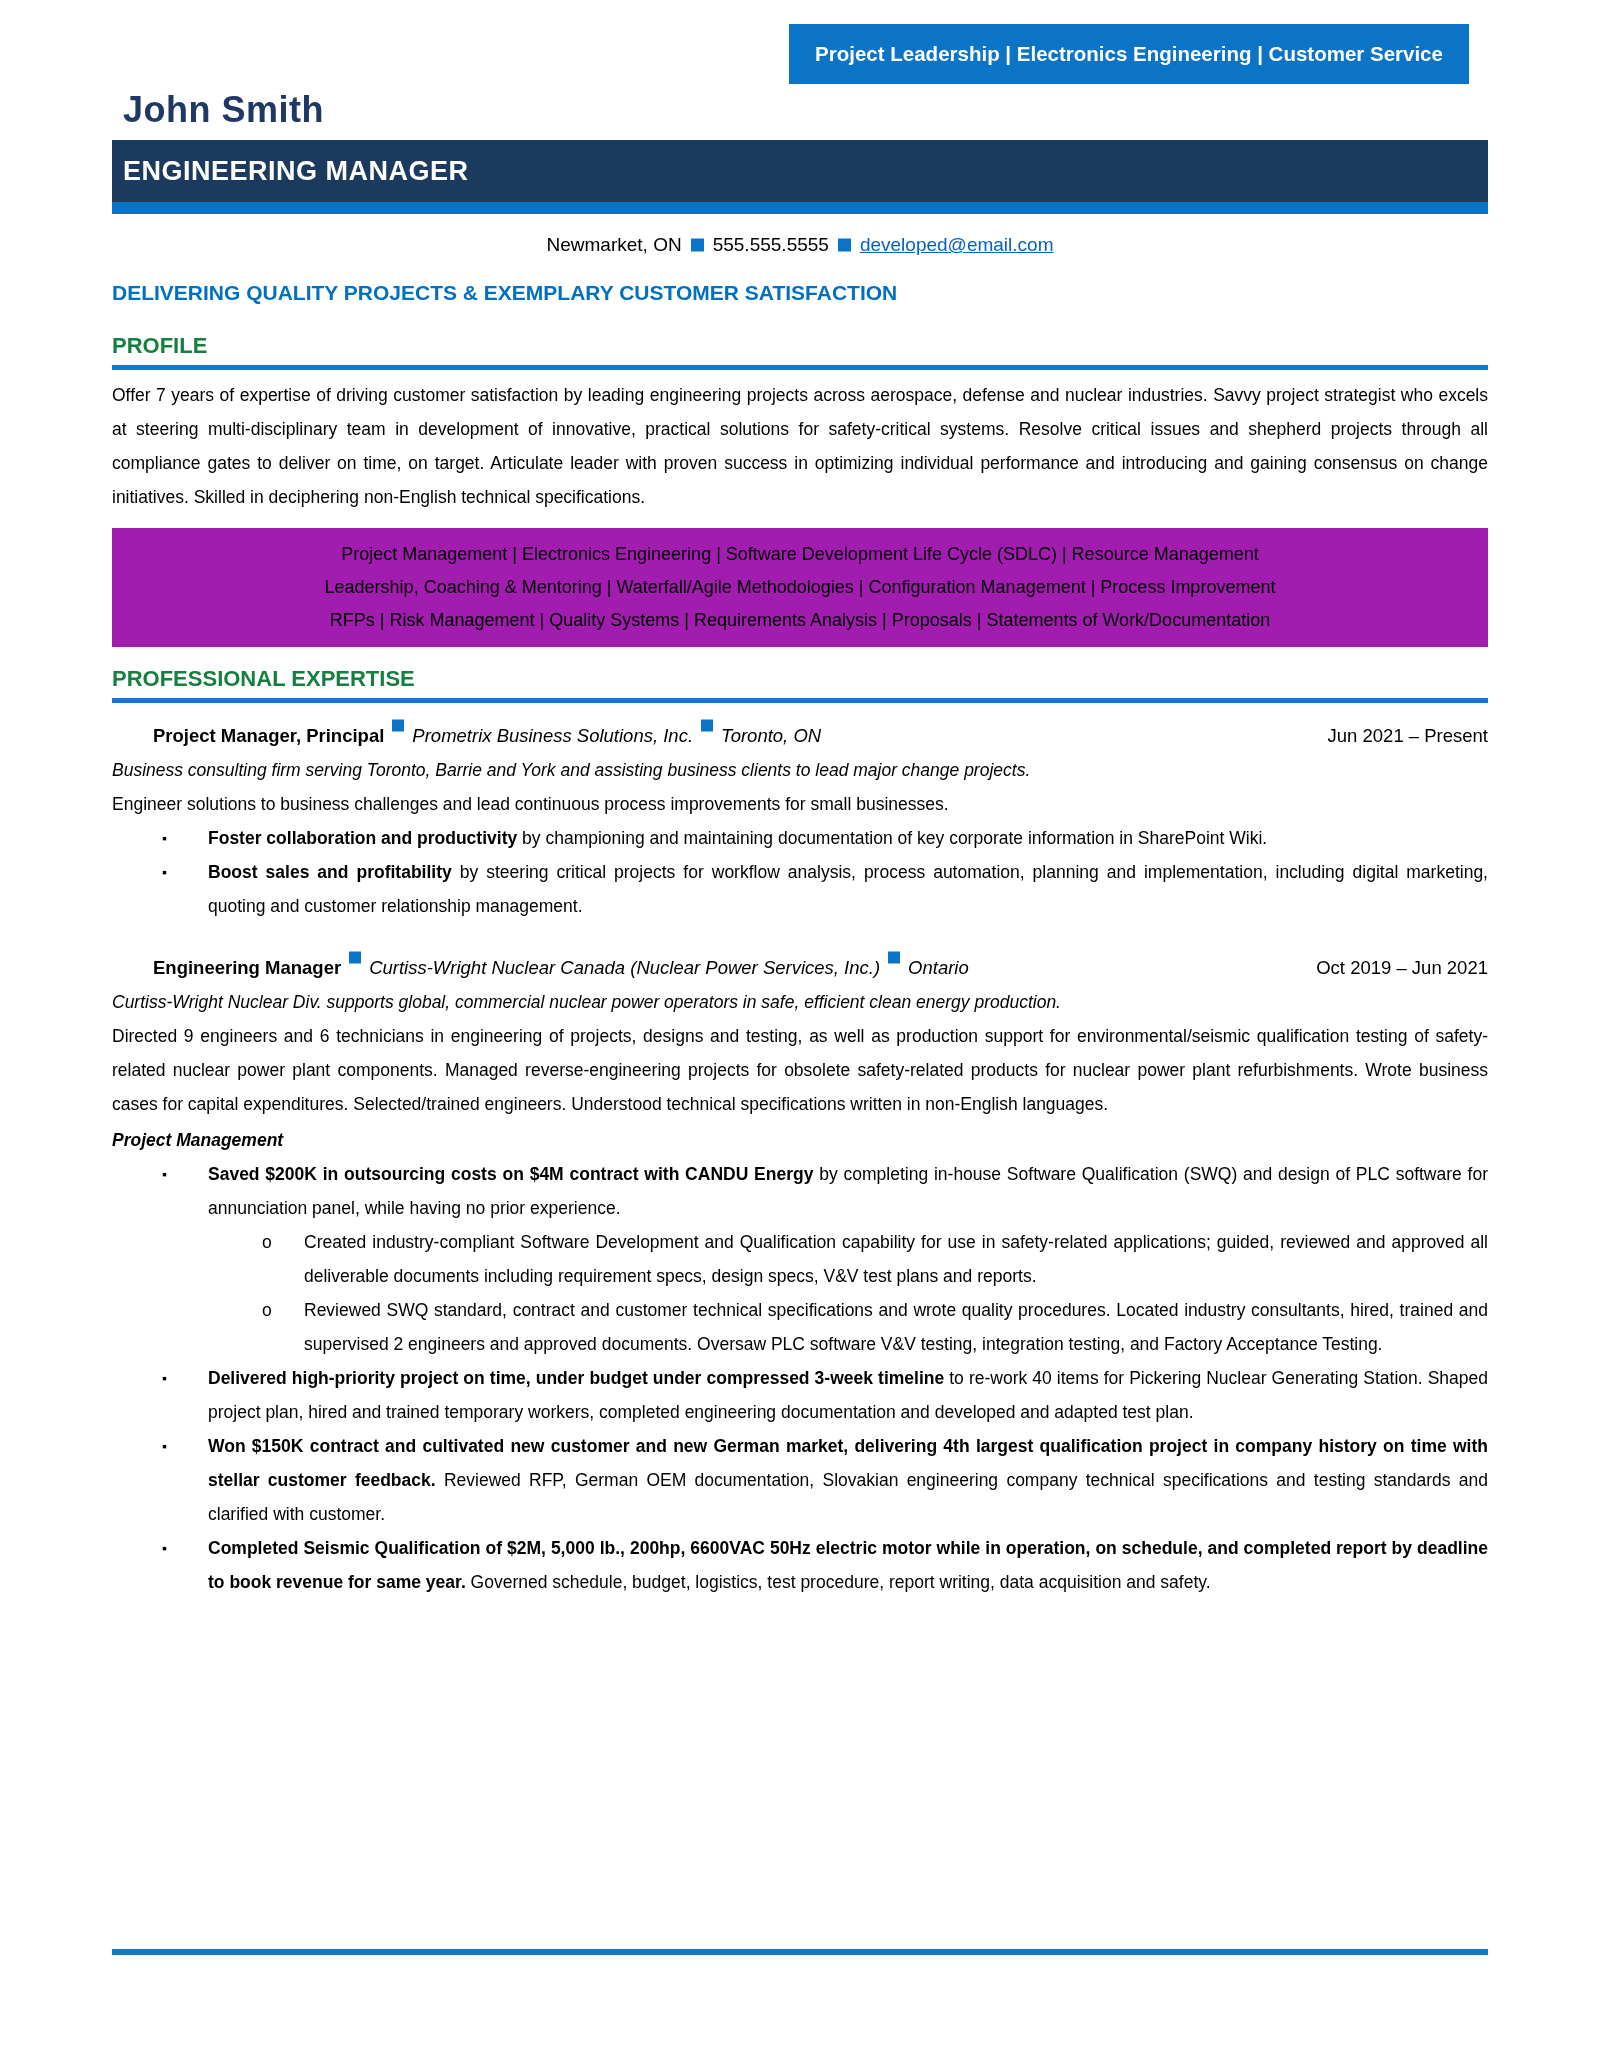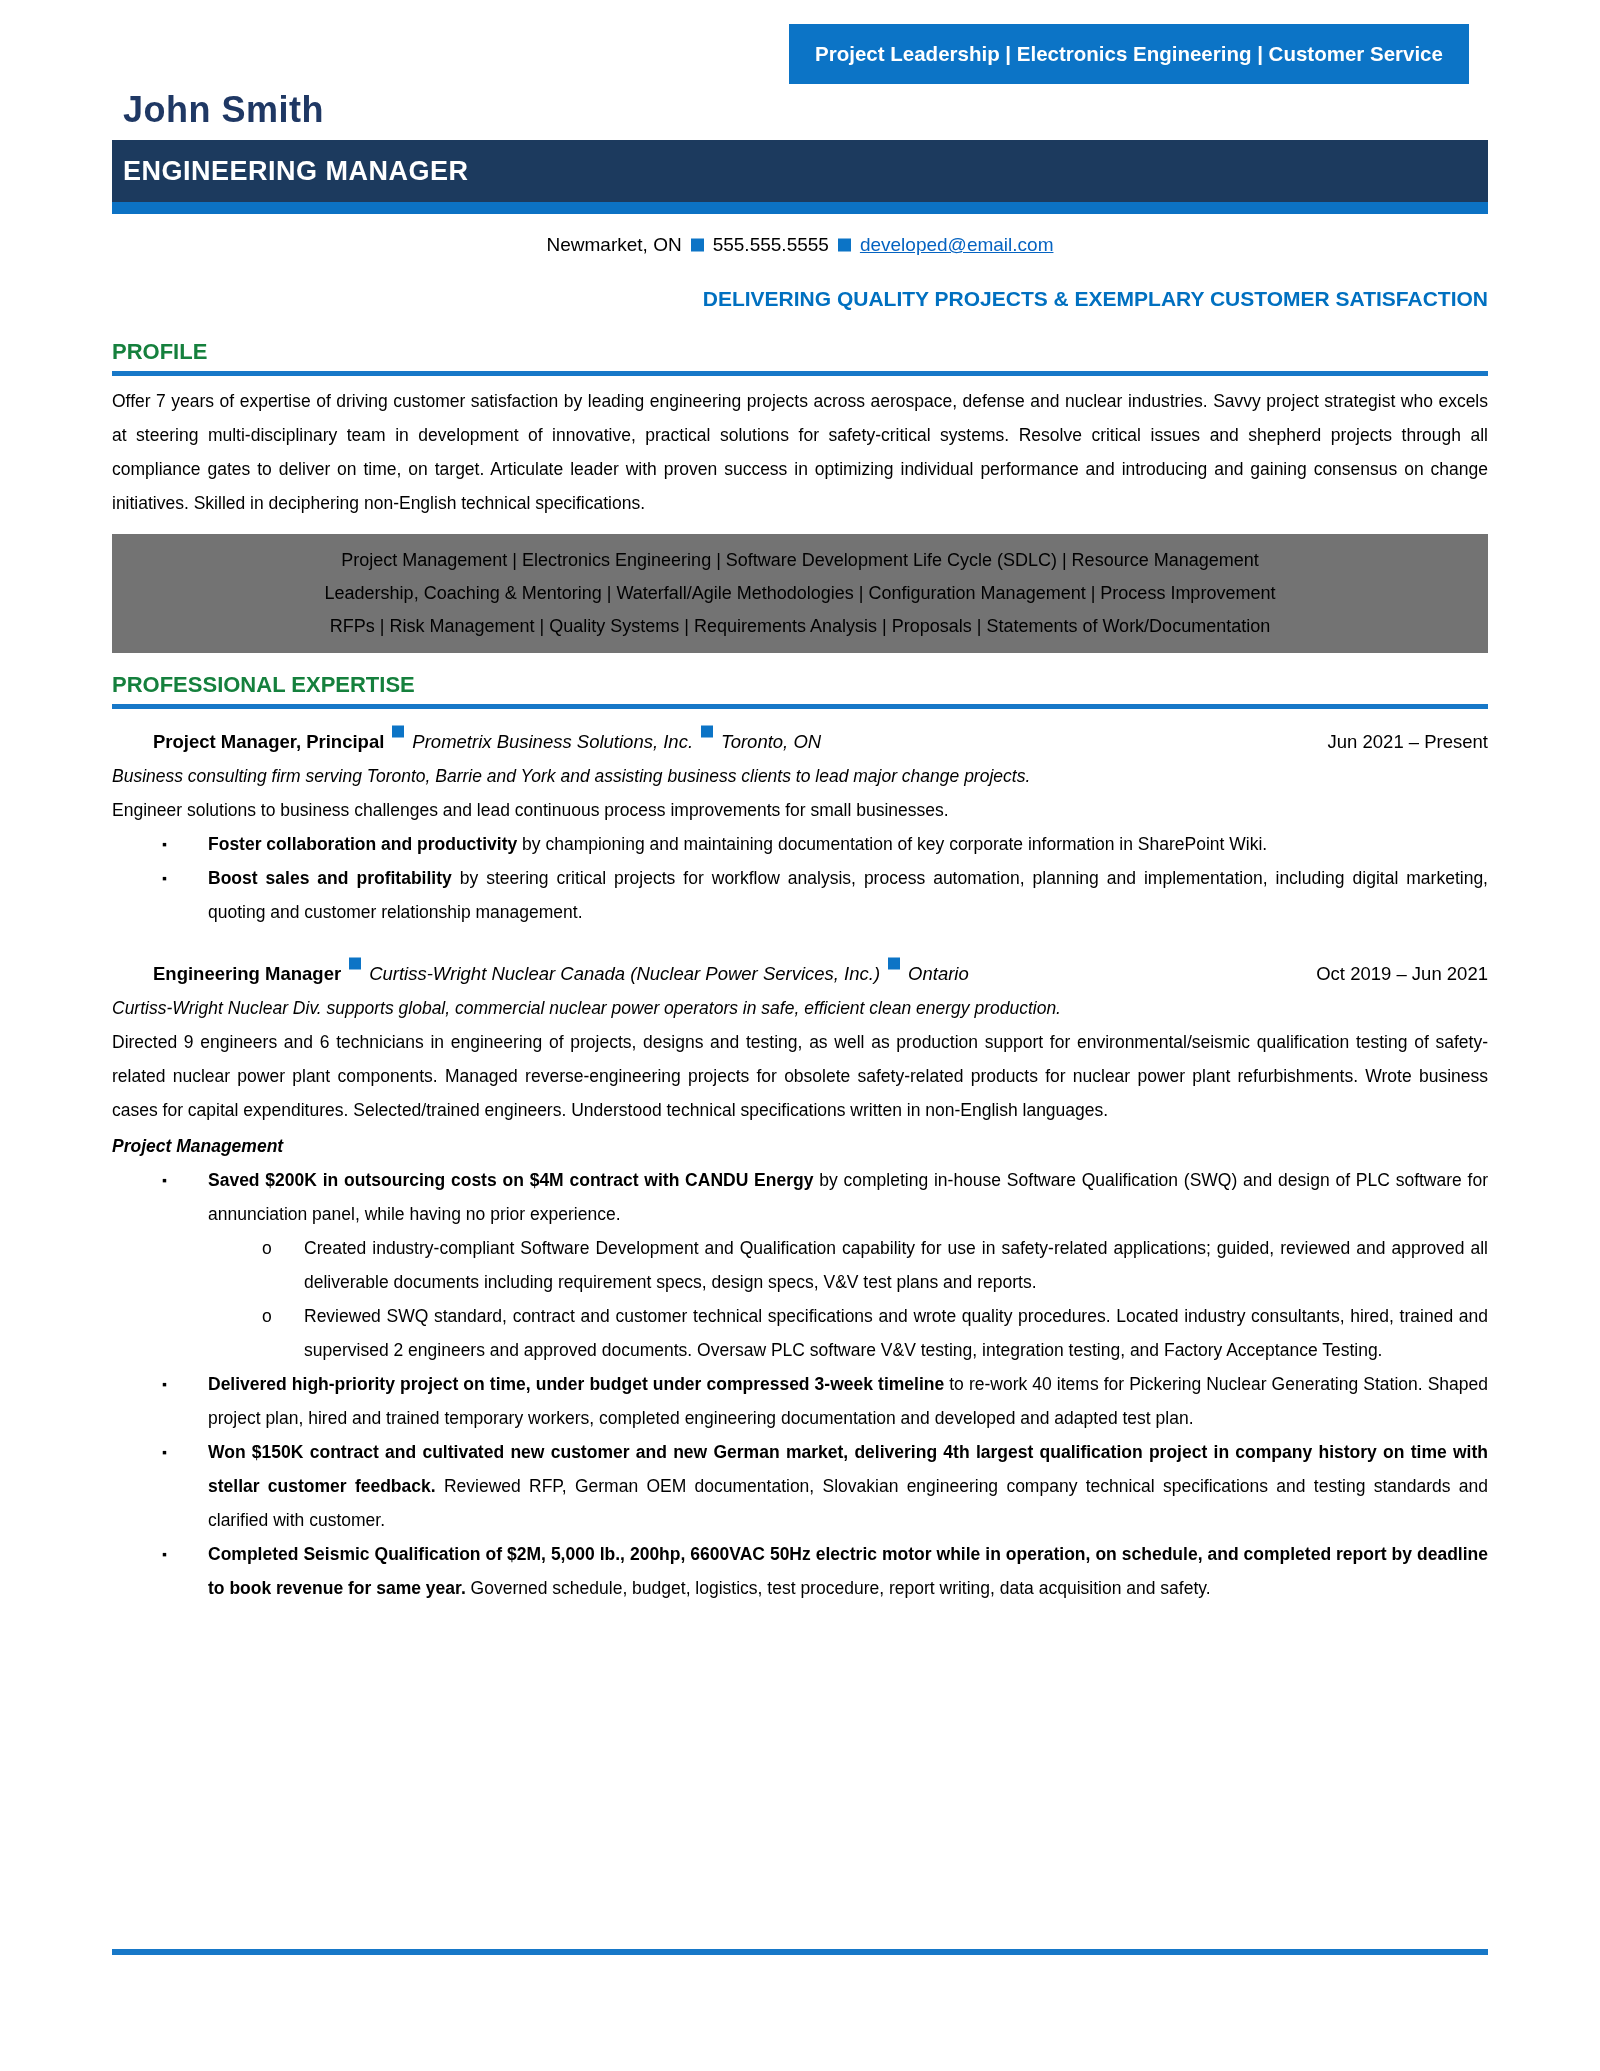--- a/index.html
+++ b/index.html
@@ -42,37 +42,37 @@
   .contact {
     margin-top:14px; text-align:center; font-size:19px; line-height:34px;
   }
   .contact .sq, .jobhead .sq {
     display:inline-block; width:13px; height:13px; background:#0C74C6;
     margin:0 9px; transform:translateY(0.5px);
   }
   .jobhead .sq { width:12px; height:12px; margin:0 8px; }
   .email { color:#0563C1; text-decoration:underline; cursor:pointer; }
   .tagline {
-    margin-top:20px; text-align:right;
+    margin-top:14px; text-align:left;
     color:#0070C0; font-weight:bold; font-size:21px; line-height:34px;
   }
 
   
   .section-heading {
     font-size:22px; font-weight:bold; color:#15803d; line-height:28px;
   }
   .section-rule { height:5px; background:#1778C8; margin-top:5px; }
   .profile-section { margin-top:22px; }
   .txt { font-size:17.5px; line-height:34px; }
   .just { text-align:justify; }
   .profile-body { margin-top:8px; }
 
   
   .skills-box {
-    margin-top:14px; background:#737373;
+    margin-top:14px; background:#a21caf;
     padding:10px 28px; text-align:center;
   }
   .skills-box .txt { line-height:33px; font-size:18px; }
 
   
   .experience-section { margin-top:18px; }
   .job { margin-top:16px; }
   .job2 { margin-top:28px; }
   .jobhead {
     display:flex; align-items:flex-start; font-size:18.5px; line-height:34px;

